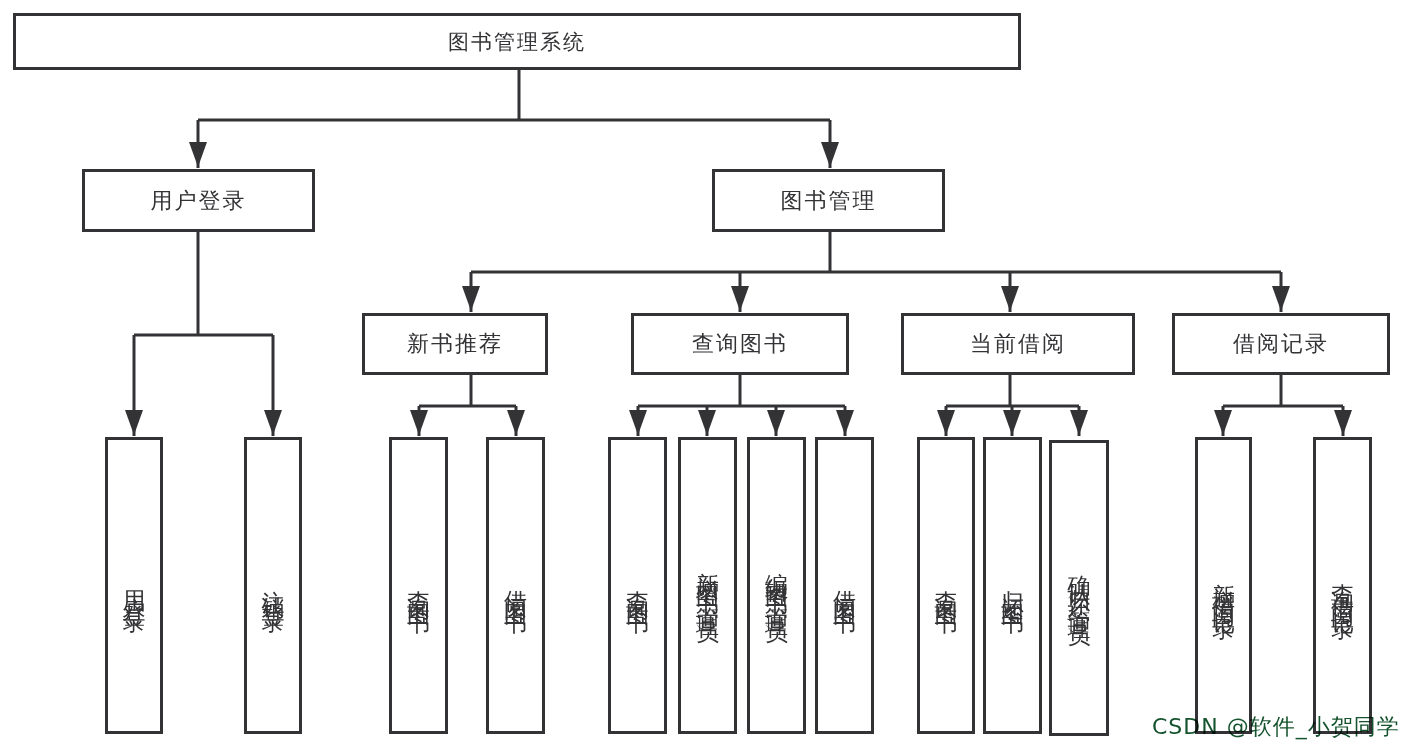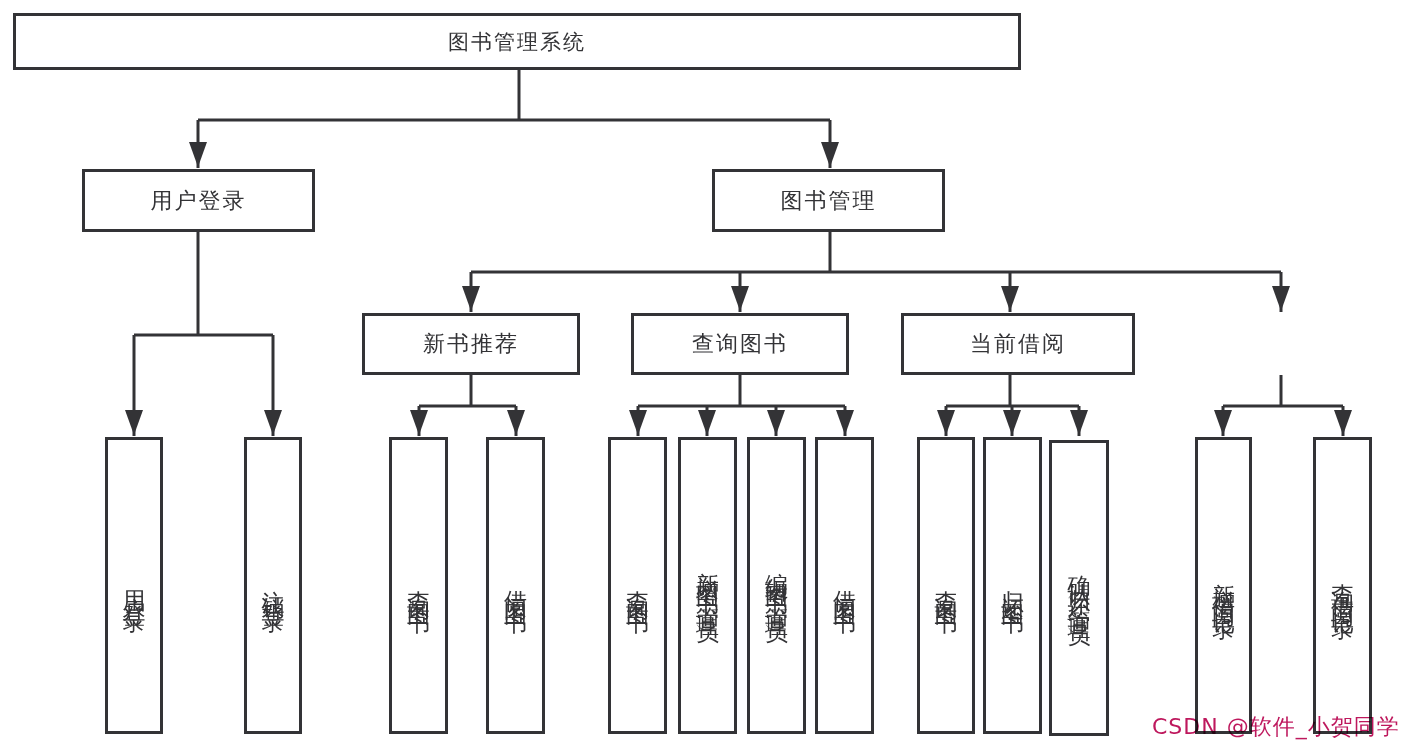--- a/index.html
+++ b/index.html
@@ -47,21 +47,21 @@
   }
   .root-label {
     font-size: 21px;
   }
   #watermark {
     position: absolute;
     left: 1152px;
     top: 712px;
     width: 253px;
     font-size: 22px;
-    color: #be185d;
+    color: #14532d;
     white-space: nowrap;
     z-index: 3;
     mix-blend-mode: multiply;
     letter-spacing: 1px;
   }
 </style>
 </head>
 <body>
 
 <div id="stage">
@@ -140,29 +140,32 @@
     <span class="hlabel root-label">图书管理系统</span>
   </div>
 
   <div class="node" style="left:82px; top:169px; width:233px; height:63px;">
     <span class="hlabel">用户登录</span>
   </div>
   <div class="node" style="left:712px; top:169px; width:233px; height:63px;">
     <span class="hlabel">图书管理</span>
   </div>
 
-  <div class="node" style="left:362px; top:313px; width:218px; height:62px;">
+  <div class="node" style="left:362px; top:313px; width:186px; height:62px;">
     <span class="hlabel">新书推荐</span>
   </div>
   <div class="node" style="left:631px; top:313px; width:218px; height:62px;">
     <span class="hlabel">查询图书</span>
   </div>
   <div class="node" style="left:901px; top:313px; width:234px; height:62px;">
     <span class="hlabel">当前借阅</span>
   </div>
+  <div class="node" style="left:1172px; top:313px; width:218px; height:62px;">
+    <span class="hlabel">借阅记录</span>
+  </div>
 
   <div class="node" style="left:105px; top:437px; width:58px; height:297px;">
     <span class="vlabel">用户登录</span>
   </div>
   <div class="node" style="left:244px; top:437px; width:58px; height:297px;">
     <span class="vlabel">注销登录</span>
   </div>
 
   <div class="node" style="left:389px; top:437px; width:59px; height:297px;">
     <span class="vlabel">查询图书</span>

